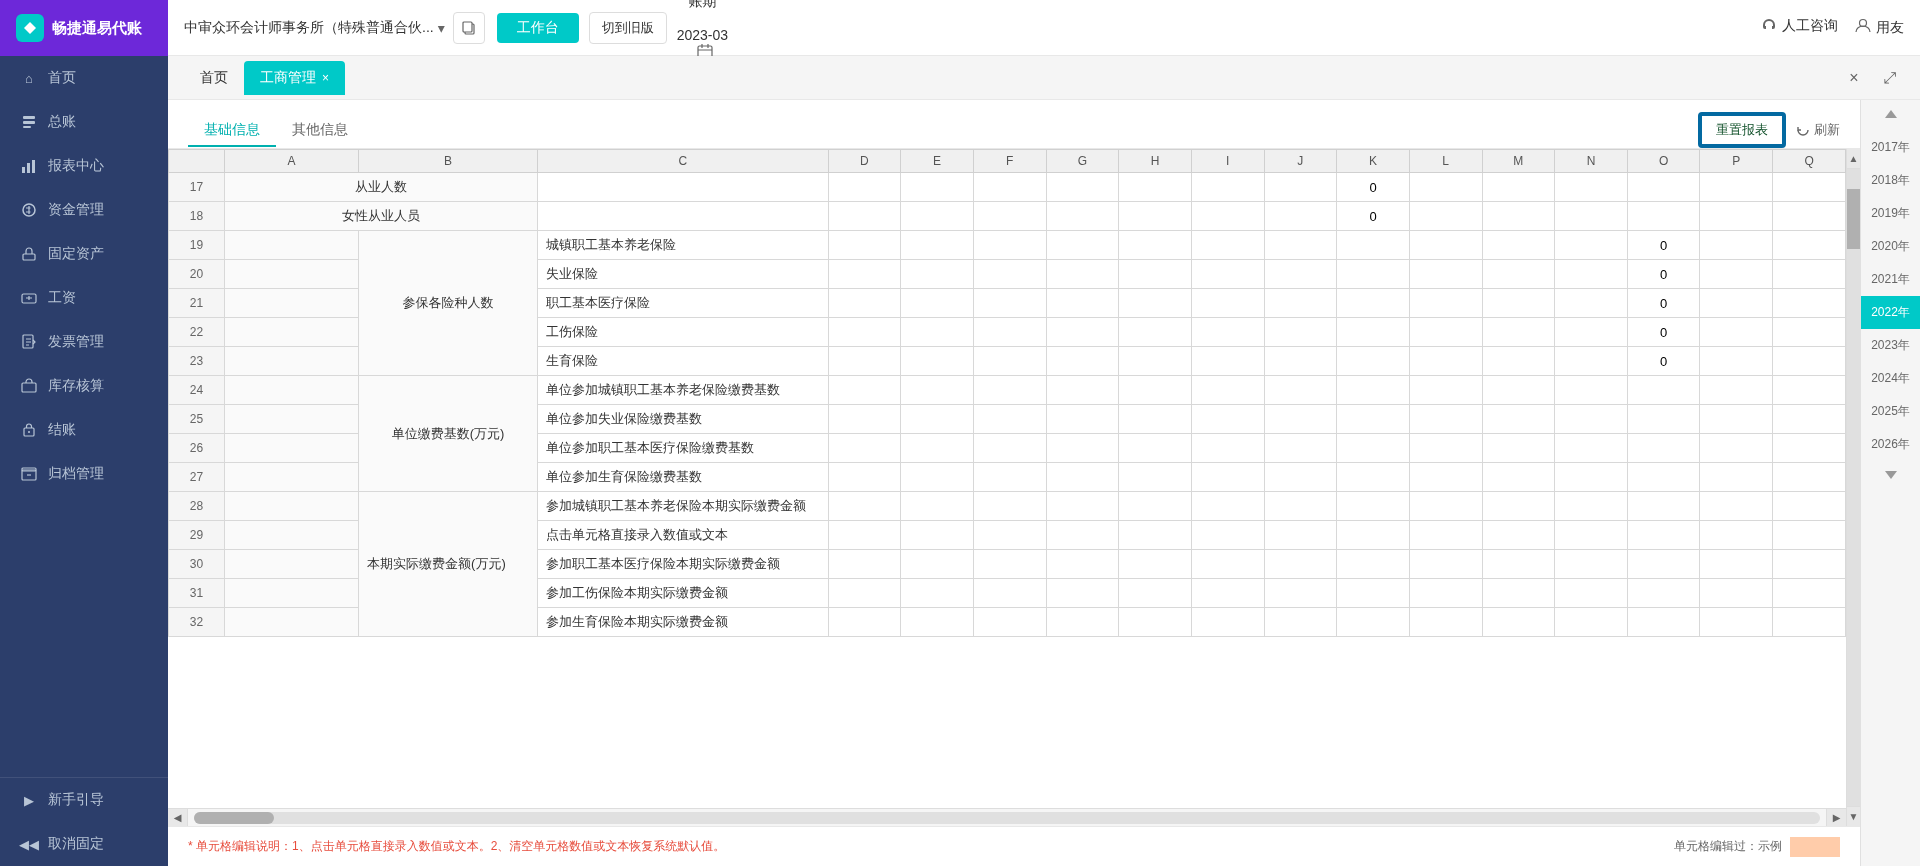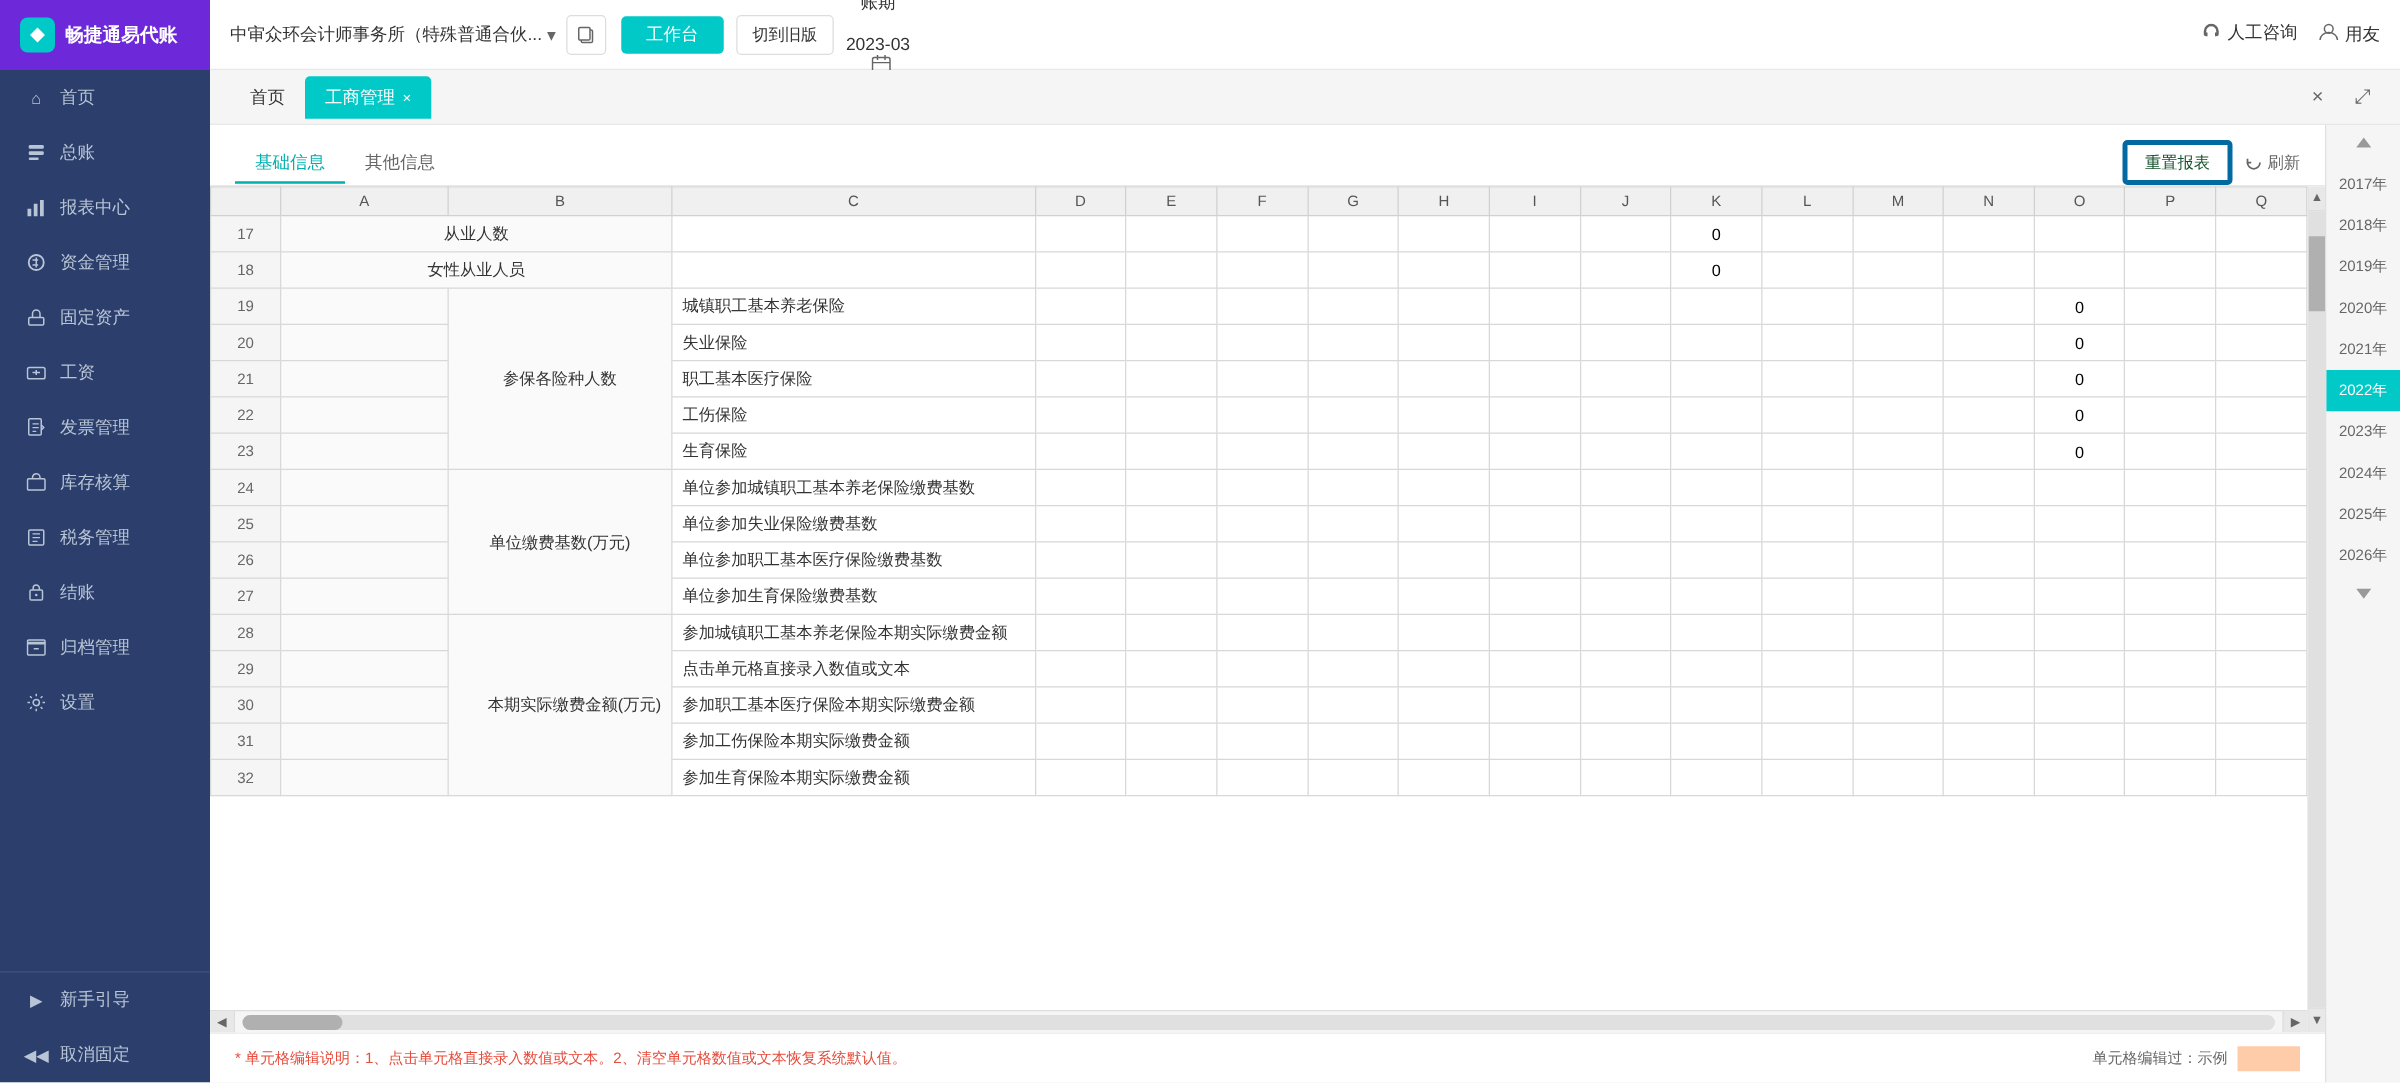--- a/index.html
+++ b/index.html
@@ -189,54 +189,36 @@
           <svg width="16" height="16" viewBox="0 0 16 16" fill="none">
               <rect x="1" y="5" width="14" height="9" rx="1" stroke="#b8c5d6" stroke-width="1.2"></rect>
               <path d="M5 5V4a3 3 0 016 0v1" stroke="#b8c5d6" stroke-width="1.2"></path>
             </svg>
         </div>
         <span class="sidebar-item-label">库存核算</span>
       </div>
       <div class="sidebar-item">
         <div class="sidebar-item-icon">
           <svg width="16" height="16" viewBox="0 0 16 16" fill="none">
-              <rect x="2" y="2" width="12" height="12" rx="1" stroke="#b8c5d6" stroke-width="1.2"></rect>
-              <path d="M5 5h6M5 8h6M5 11h4" stroke="#b8c5d6" stroke-width="1"></path>
-            </svg>
-        </div>
-        <span class="sidebar-item-label">税务管理</span>
-      </div>
-      <div class="sidebar-item">
-        <div class="sidebar-item-icon">
-          <svg width="16" height="16" viewBox="0 0 16 16" fill="none">
               <rect x="3" y="6" width="10" height="8" rx="1" stroke="#b8c5d6" stroke-width="1.2"></rect>
               <path d="M5.5 6V4.5a2.5 2.5 0 015 0V6" stroke="#b8c5d6" stroke-width="1.2"></path>
               <circle cx="8" cy="10" r="1" fill="#b8c5d6"></circle>
             </svg>
         </div>
         <span class="sidebar-item-label">结账</span>
       </div>
       <div class="sidebar-item">
         <div class="sidebar-item-icon">
           <svg width="16" height="16" viewBox="0 0 16 16" fill="none">
               <rect x="1" y="4" width="14" height="10" rx="1" stroke="#b8c5d6" stroke-width="1.2"></rect>
               <rect x="1" y="2" width="14" height="3" rx="1" stroke="#b8c5d6" stroke-width="1.2"></rect>
               <path d="M6 9h4" stroke="#b8c5d6" stroke-width="1.2"></path>
             </svg>
         </div>
         <span class="sidebar-item-label">归档管理</span>
-      </div>
-      <div class="sidebar-item">
-        <div class="sidebar-item-icon">
-          <svg width="16" height="16" viewBox="0 0 16 16" fill="none">
-              <circle cx="8" cy="8" r="2.5" stroke="#b8c5d6" stroke-width="1.2"></circle>
-              <path d="M8 1v2M8 13v2M1 8h2M13 8h2M3.05 3.05l1.41 1.41M11.54 11.54l1.41 1.41M3.05 12.95l1.41-1.41M11.54 4.46l1.41-1.41" stroke="#b8c5d6" stroke-width="1.2"></path>
-            </svg>
-        </div>
-        <span class="sidebar-item-label">设置</span>
       </div>
     </div>
     <div class="sidebar-bottom">
       <div class="sidebar-item">
         <div class="sidebar-item-icon">▶</div>
         <span class="sidebar-item-label">新手引导</span>
       </div>
       <div class="sidebar-item">
         <div class="sidebar-item-icon">◀◀</div>
         <span class="sidebar-item-label">取消固定</span>
@@ -568,21 +550,21 @@
                       <td class="cell-light"></td>
                       <td class="cell-light"></td>
                       <td class="cell-light"></td>
                       <td class="cell-light"></td>
                       <td class="cell-light"></td>
                     </tr>
 
                     <tr>
                       <td class="row-num">28</td>
                       <td class="cell-a"></td>
-                      <td class="cell-b" rowspan="5" style="text-align:right;vertical-align:middle;background:#fafafa;">本期实际缴费金额(万元)</td>
+                      <td class="cell-b" rowspan="5" style="text-align:left;vertical-align:middle;background:#fafafa;">本期实际缴费金额(万元)</td>
                       <td class="cell-c">参加城镇职工基本养老保险本期实际缴费金额</td>
                       <td class="cell-light"></td>
                       <td class="cell-light"></td>
                       <td class="cell-light"></td>
                       <td class="cell-light"></td>
                       <td class="cell-light"></td>
                       <td class="cell-light"></td>
                       <td class="cell-light"></td>
                       <td class="cell-light"></td>
                       <td class="cell-light"></td>

